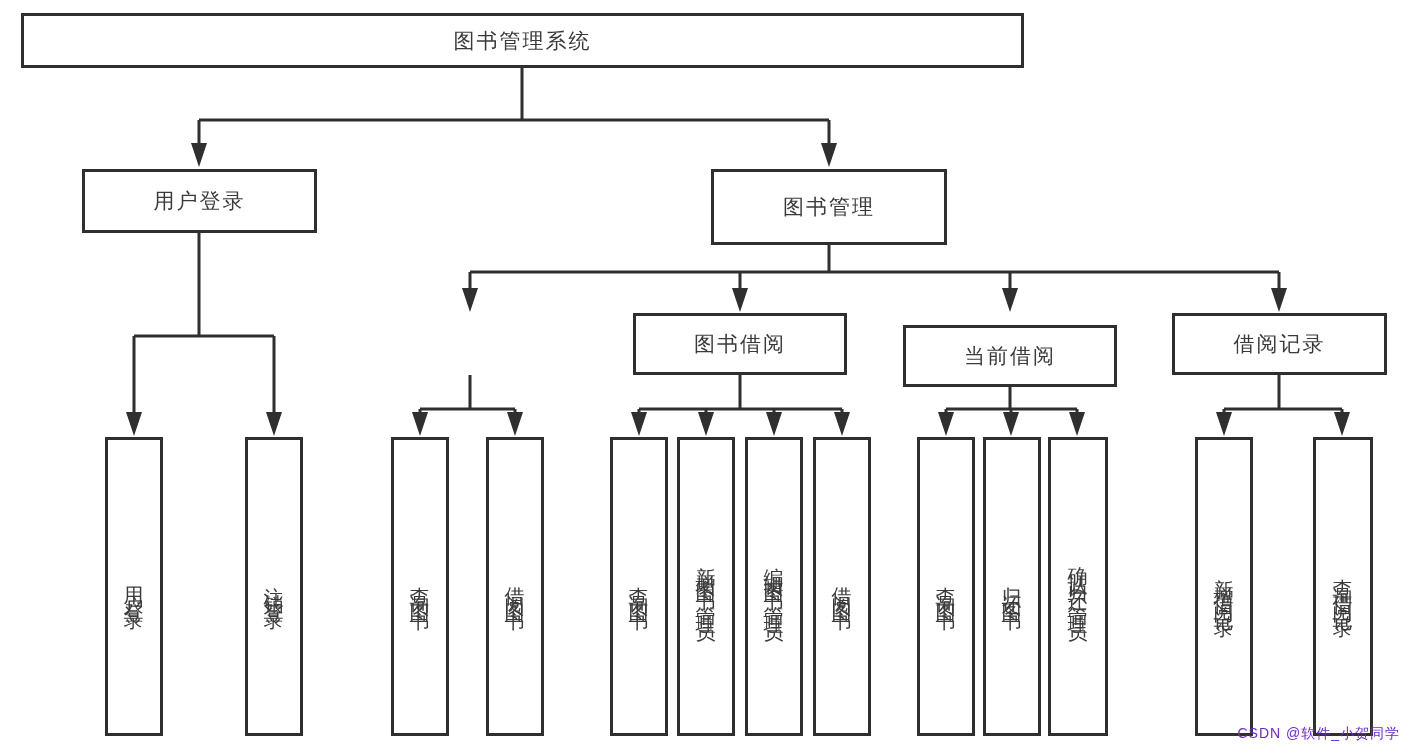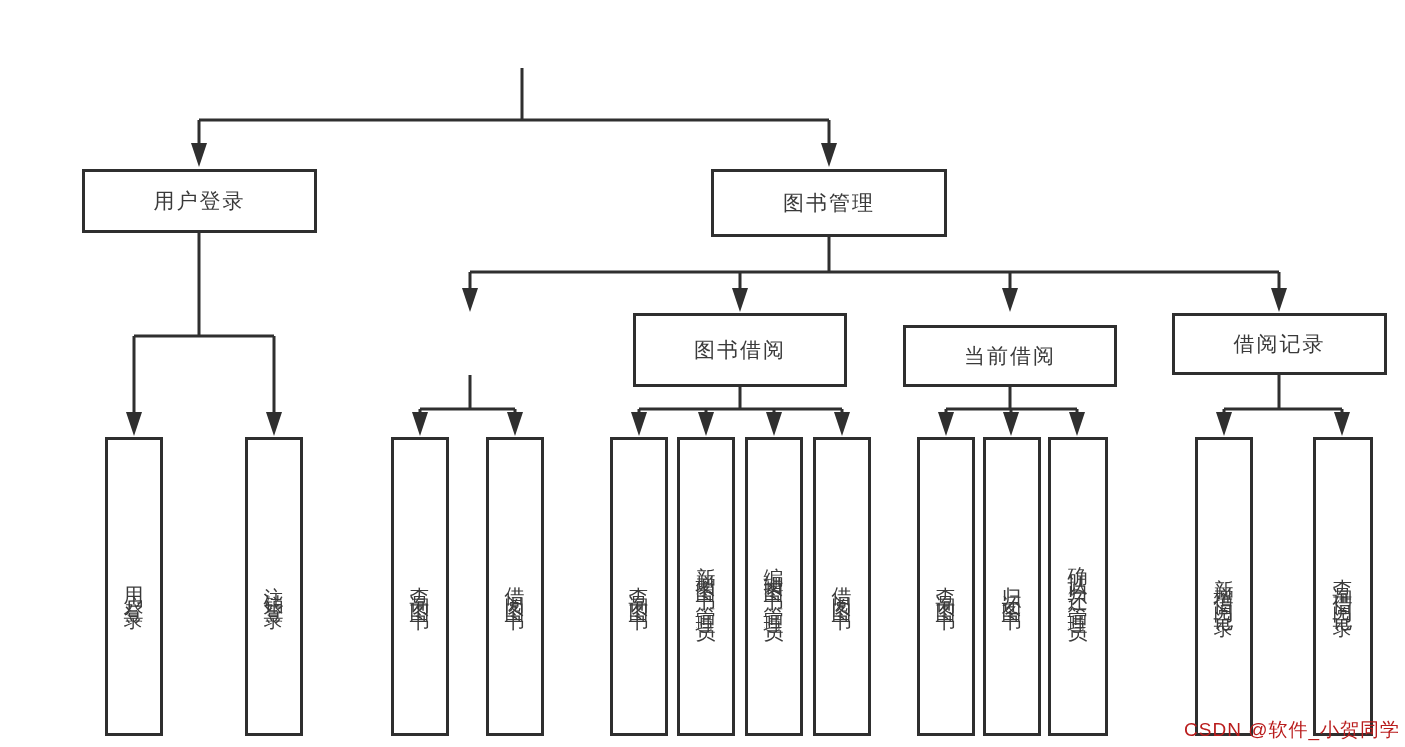--- a/index.html
+++ b/index.html
@@ -52,23 +52,23 @@
     font-size: 20px;
     letter-spacing: 8px;
     line-height: 1;
     white-space: nowrap;
     color: #3a3a3a;
   }
   .watermark {
     position: absolute;
     right: 5px;
     bottom: 4px;
-    font-size: 19px;
+    font-size: 14px;
     letter-spacing: 1px;
-    color: #b91c1c;
+    color: #6d28d9;
     white-space: nowrap;
   }
 </style>
 </head>
 <body>
 
 <div class="canvas">
 
   <svg class="wires" viewBox="0 0 1405 747" xmlns="http://www.w3.org/2000/svg">
     <g stroke="#2f2f2f" stroke-width="3" fill="none">
@@ -96,29 +96,32 @@
       <polygon points="774,436 766,412 782,412"></polygon>
       <polygon points="842,436 834,412 850,412"></polygon>
       <polygon points="946,436 938,412 954,412"></polygon>
       <polygon points="1011,436 1003,412 1019,412"></polygon>
       <polygon points="1077,436 1069,412 1085,412"></polygon>
       <polygon points="1224,436 1216,412 1232,412"></polygon>
       <polygon points="1342,436 1334,412 1350,412"></polygon>
     </g>
   </svg>
 
+  <div class="node hbox root">
+    <span>图书管理系统</span>
+  </div>
 
   <div class="node hbox" style="left:82px; top:169px; width:235px; height:64px;">
     <span>用户登录</span>
   </div>
-  <div class="node hbox" style="left:711px; top:169px; width:236px; height:68px;text-align:right;">
+  <div class="node hbox" style="left:711px; top:169px; width:236px; height:76px;text-align:right;">
     <span>图书管理</span>
   </div>
 
-  <div class="node hbox" style="left:633px; top:313px; width:214px; height:74px;">
+  <div class="node hbox" style="left:633px; top:313px; width:214px; height:62px;">
     <span>图书借阅</span>
   </div>
   <div class="node hbox" style="left:903px; top:313px; width:214px; height:62px;margin-top:12px;">
     <span>当前借阅</span>
   </div>
   <div class="node hbox" style="left:1172px; top:313px; width:215px; height:62px;">
     <span>借阅记录</span>
   </div>
 
   <div class="node leaf" style="left:105px;">

